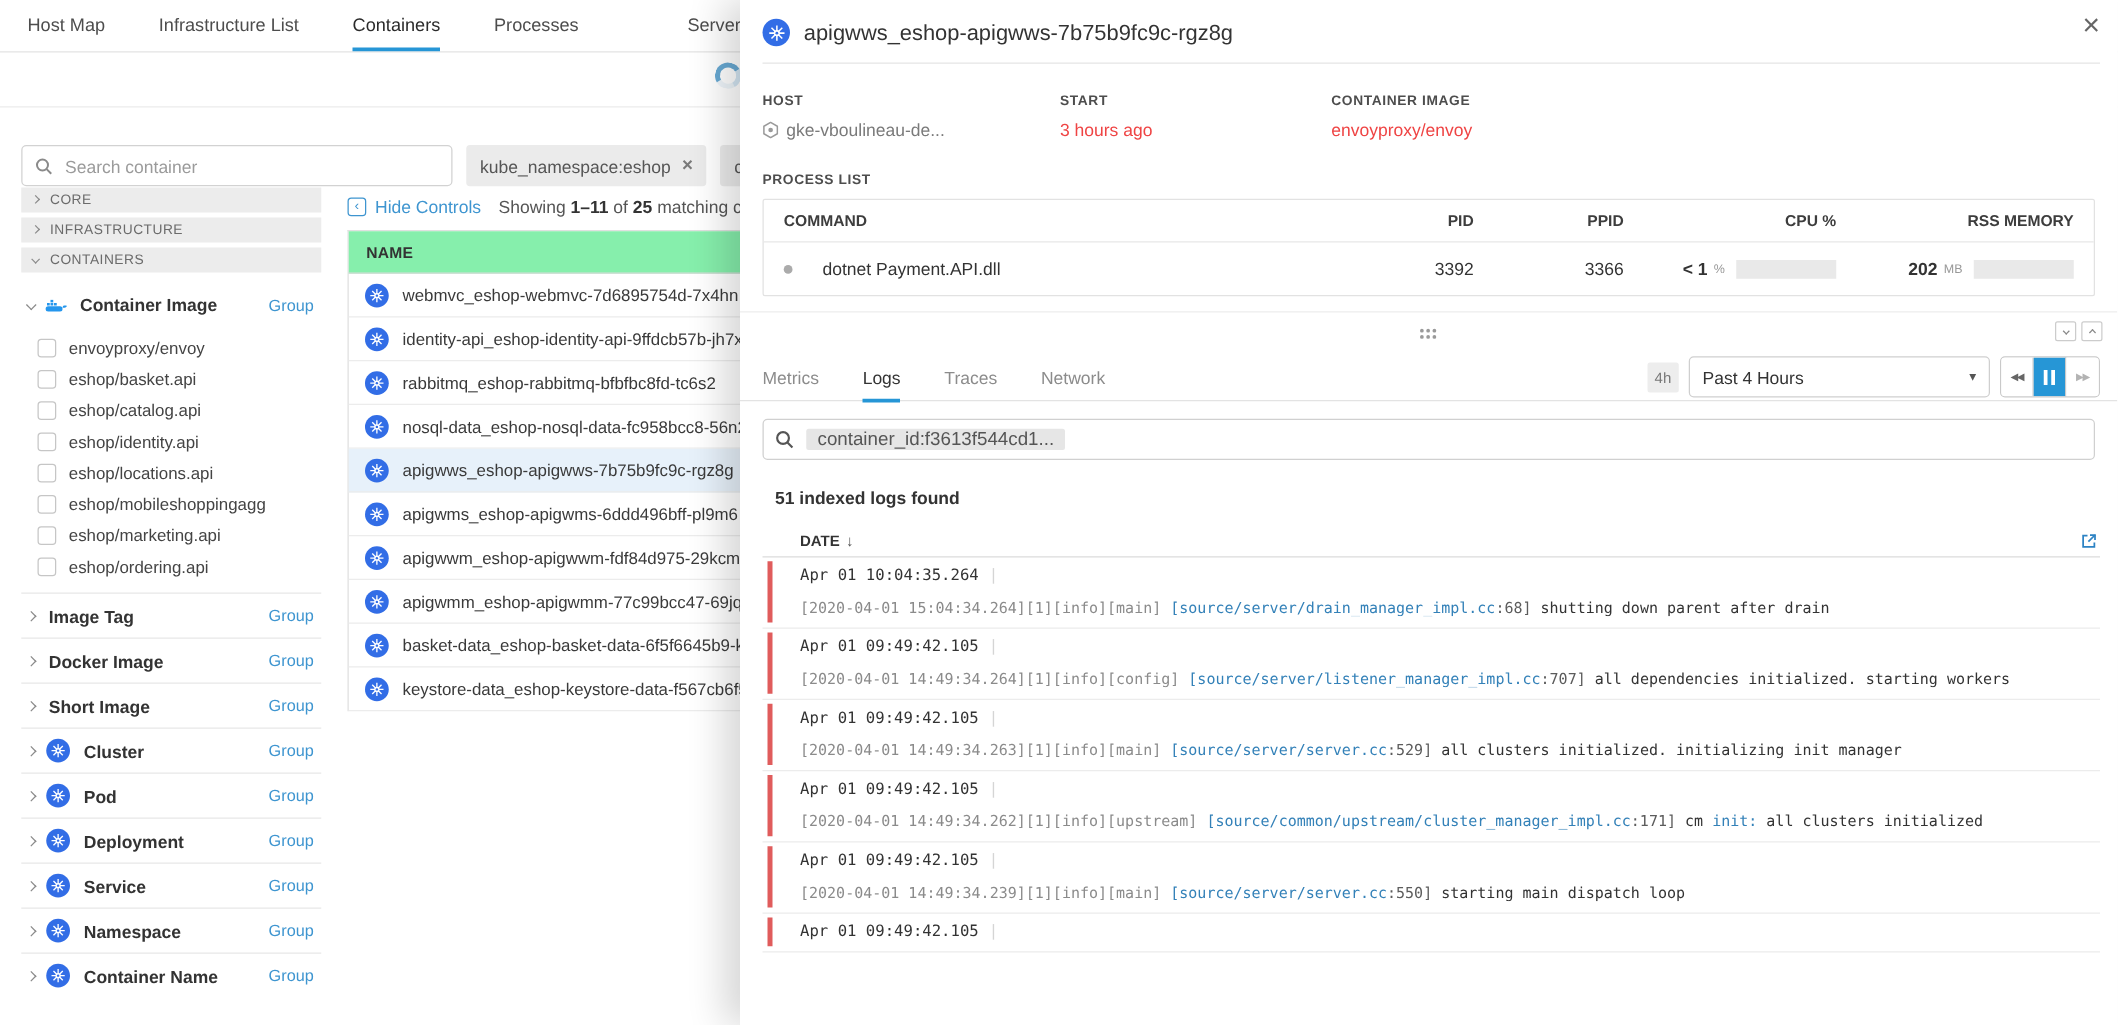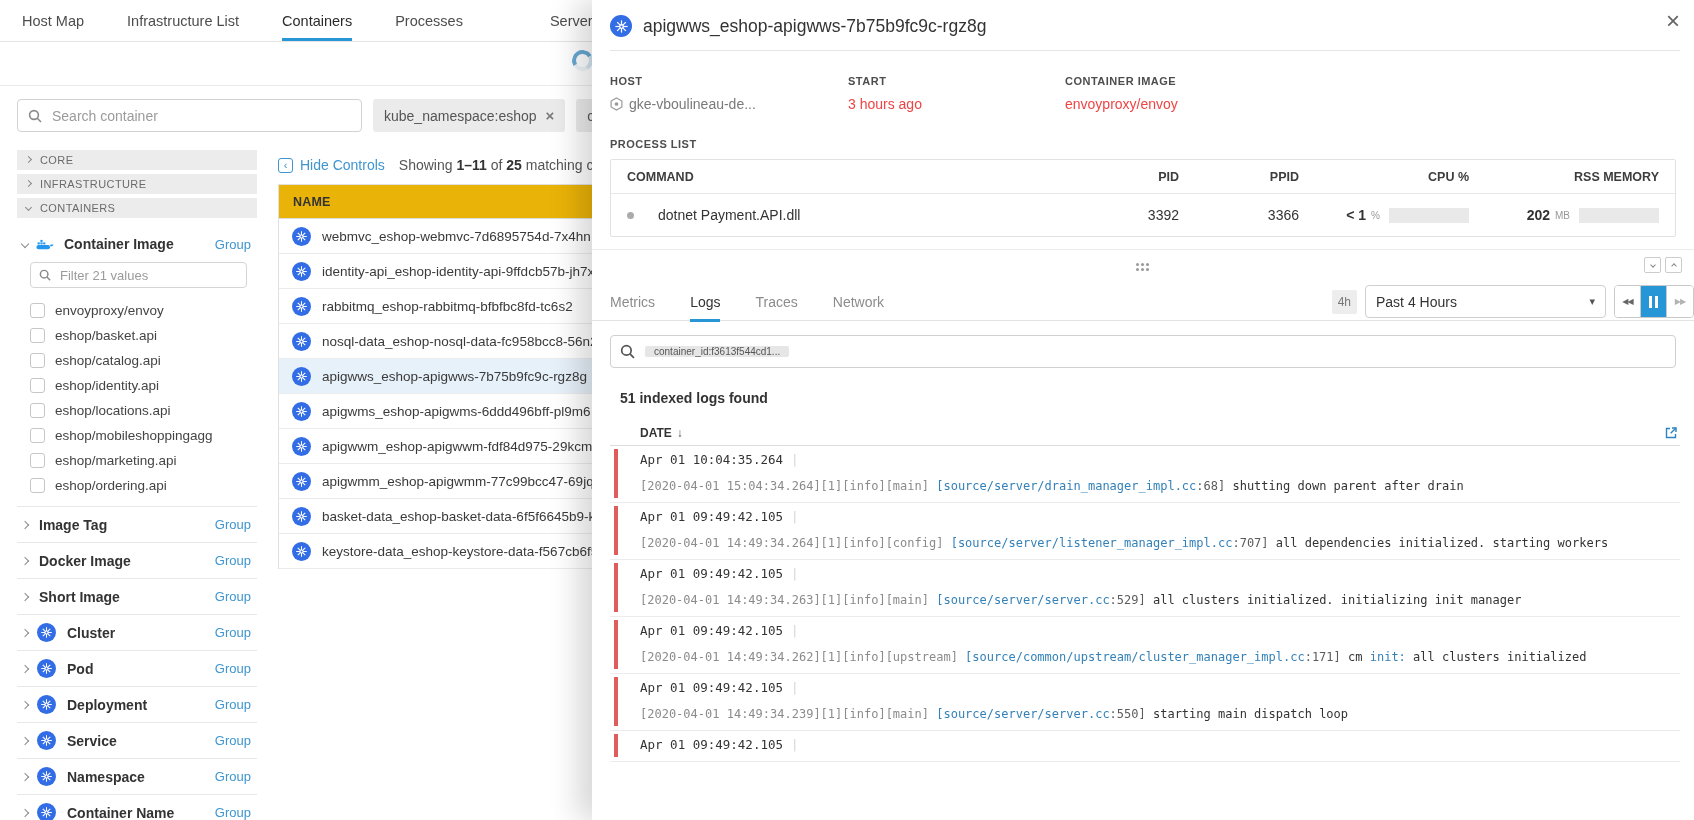--- a/index.html
+++ b/index.html
@@ -15,21 +15,21 @@
   .tab{font-size:14.5px;color:#4d4d4d;display:flex;align-items:center;position:relative;white-space:nowrap;cursor:pointer}
   .tab:last-child{margin-left:44px}
   .tab.active{color:#2b2b2b}
   .tab.active::after{content:"";position:absolute;left:0;right:0;bottom:0;height:3px;background:var(--accent)}
 
   .subbar{position:absolute;top:42px;left:0;width:100%;height:44px;border-bottom:1px solid #ececec}
   .spinner{position:absolute;left:572px;top:50px;width:21px;height:21px;border-radius:50%;
            border:4px solid #68a9d3;border-right-color:#d4e6f3;border-bottom-color:#eef5fa;transform:rotate(15deg)}
 
   
-  .filterrow{position:absolute;top:99px;left:17px;display:flex;gap:11px;align-items:center;white-space:nowrap}
+  .filterrow{position:absolute;top:116px;left:17px;display:flex;gap:11px;align-items:center;white-space:nowrap}
   .search-box{width:345px;height:33px;border:1px solid #d2d2d2;border-radius:4px;display:flex;align-items:center;padding:0 10px;gap:8px;background:#fff}
   .search-box input{border:none;outline:none;flex:1;font-size:14px;font-family:"Liberation Sans",sans-serif;color:#444}
   .search-box input::placeholder{color:#9b9b9b}
   .chip-lg{background:#ebebeb;border-radius:3px;height:33px;display:flex;align-items:center;padding:0 11px;font-size:14px;color:#555;gap:9px;cursor:pointer}
   .chip-x{font-weight:bold;color:#7a7a7a;font-size:15px;line-height:1}
 
   
   .sidebar{position:absolute;left:17px;top:150px;width:240px}
   .facet-band{height:20px;background:#ececec;display:flex;align-items:center;gap:9px;padding:0 9px;margin-bottom:4px;
               font-size:11px;color:#6b6b6b;letter-spacing:.4px;cursor:pointer}
@@ -57,21 +57,21 @@
   .k8s.big{width:22px;height:22px}
 
   
   .listcol{position:absolute;left:278px;top:155px;width:432px}
   .controls-row{display:flex;align-items:center;gap:14px;font-size:14px;color:#555;white-space:nowrap;height:20px}
   .hide-controls{display:flex;align-items:center;gap:7px;color:var(--link);cursor:pointer}
   .hc-icon{width:15px;height:15px;border:1px solid var(--link);border-radius:3px;font-size:11px;line-height:12px;text-align:center;color:var(--link)}
   .showing b{color:#333}
   .ctable{margin-top:9px;border:1px solid #e0e0e0;border-right:none;border-bottom:none}
   .name-header{height:34px;display:flex;align-items:center;padding-left:14px;font-size:12.5px;font-weight:bold;color:#333;
-               border-bottom:1px solid #dcdcdc;background:#eab308;letter-spacing:.2px}
+               border-bottom:1px solid #dcdcdc;background:#86efac;letter-spacing:.2px}
   .crow{height:35px;display:flex;align-items:center;gap:11px;padding-left:13px;border-bottom:1px solid #ececec;
         font-size:13.5px;color:#3a3a3a;white-space:nowrap;cursor:pointer}
   .crow.selected{background:#e7f1fa}
 
   
   .panel{position:absolute;left:592px;top:0;width:1102px;height:820px;background:#fff;box-shadow:-14px 0 28px rgba(0,0,0,.16)}
   .panel-header{display:flex;align-items:center;gap:11px;padding:15px 18px 13px}
   .panel-title{font-size:17.5px;color:#333}
   .close-btn{position:absolute;top:9px;right:14px;font-size:24px;color:#666;line-height:1;cursor:pointer;font-weight:300}
   .pdivider{border:none;border-top:1px solid #e5e5e5;margin:0 14px 0 18px}
@@ -105,38 +105,38 @@
 
   .splitter{position:relative;height:34px;border-top:1px solid #ededed;margin-top:12px}
   .dots{position:absolute;left:50%;top:13px;width:3px;height:3px;border-radius:50%;background:#9a9a9a;
         box-shadow:5px 0 0 #9a9a9a,10px 0 0 #9a9a9a,0 5px 0 #9a9a9a,5px 5px 0 #9a9a9a,10px 5px 0 #9a9a9a;transform:translateX(-7px)}
   .mini-btns{position:absolute;right:12px;top:7px;display:flex;gap:4px}
   .mini{width:17px;height:16px;border:1px solid #ccc;border-radius:2px;display:flex;align-items:center;justify-content:center;background:#fff;cursor:pointer}
   .mini .chev{width:4px;height:4px;border-width:1px;border-color:#888}
   .mini .chev.up{transform:rotate(-135deg);margin-top:2px}
   .mini .chev.down{margin-top:-1px}
 
-  .ptabs{display:flex;align-items:center;height:38px;border-bottom:1px solid #e3e3e3;padding:0 0 0 18px;gap:35px}
+  .ptabs{display:flex;align-items:center;height:38px;border-bottom:1px solid #e3e3e3;padding:0 14px 0 18px;gap:35px}
   .ptab{font-size:14px;color:#8c8c8c;height:38px;display:flex;align-items:center;position:relative;cursor:pointer}
   .ptab.active{color:#333}
   .ptab.active::after{content:"";position:absolute;left:0;right:0;bottom:-1px;height:3px;background:var(--accent)}
   .time-controls{margin-left:auto;display:flex;align-items:center;gap:8px}
   .badge-4h{background:#ededed;color:#777;font-size:12px;padding:5px 6px;border-radius:2px}
   .range-select{width:241px;height:33px;border:1px solid #cfcfcf;border-radius:4px;display:flex;align-items:center;padding:0 10px;font-size:14px;color:#333;cursor:pointer;background:#fff}
   .caret{margin-left:auto;color:#555;font-size:11px}
   .play-group{display:flex;height:33px;border:1px solid #c9c9c9;border-radius:4px;overflow:hidden;background:#fff}
   .play-btn{width:26px;display:flex;align-items:center;justify-content:center;border-right:1px solid #c9c9c9;
             font-size:8px;color:#666;letter-spacing:-1px;cursor:pointer;background:#fff}
   .play-btn:last-child{border-right:none;color:#b3b3b3}
   .play-btn.pause{background:var(--accent)}
   .pbars{display:flex;gap:3px}
   .pbars span{display:block;width:3px;height:12px;background:#fff}
 
   .log-search{margin:14px 18px 0;height:33px;border:1px solid #d0d0d0;border-radius:4px;display:flex;align-items:center;gap:10px;padding:0 9px}
-  .log-chip{background:#e6e6e6;border-radius:2px;padding:0 9px;font-size:10px;color:#555;white-space:nowrap;cursor:pointer}
+  .log-chip{background:#e6e6e6;border-radius:2px;padding:0 9px;font-size:15px;color:#555;white-space:nowrap;cursor:pointer}
   .log-count{margin:22px 18px 0 28px;font-size:14px;font-weight:bold;color:#333}
   .log-table{margin:14px 14px 0 18px}
   .log-head{display:flex;align-items:center;height:26px;border-bottom:1px solid #dcdcdc;padding-left:30px;font-size:12px;font-weight:bold;color:#333}
   .sort-arrow{margin-left:5px;font-weight:normal;color:#555}
   .ext-link{margin-left:auto;margin-right:2px;cursor:pointer;display:flex}
   .log-row{position:relative;border-bottom:1px solid #ececec;padding:7px 0 9px 30px;font-family:"DejaVu Sans Mono",monospace;cursor:pointer}
   .log-row::before{content:"";position:absolute;left:4px;top:3px;bottom:4px;width:4px;background:var(--logbar)}
   .log-date{font-size:12.5px;color:#333;line-height:14px}
   .pipe{color:#d5d5d5;margin-left:8px}
   .log-line{margin-top:13px;font-size:12px;line-height:13px;white-space:nowrap;overflow:hidden}
@@ -208,27 +208,20 @@
         <path d="M14 9.2c1.8.2 2.9-.4 3.6-1.5-1.1-.3-2.2-.3-3.2.1z" fill="var(--docker)"></path>
         <rect x="1.6" y="5.4" width="2.2" height="2" fill="var(--docker)"></rect>
         <rect x="4.4" y="5.4" width="2.2" height="2" fill="var(--docker)"></rect>
         <rect x="7.2" y="5.4" width="2.2" height="2" fill="var(--docker)"></rect>
         <rect x="4.4" y="2.9" width="2.2" height="2" fill="var(--docker)"></rect>
       </svg>
       <span class="name">Container Image</span>
       <span class="group-link">Group</span>
     </div>
 
-    <div class="filter-box">
-      <svg class="icon-svg" width="12" height="12" viewBox="0 0 14 14">
-          <circle cx="6" cy="6" r="4.4" fill="none" stroke="#8a8a8a" stroke-width="1.7"></circle>
-          <line x1="9.3" y1="9.3" x2="13" y2="13" stroke="#8a8a8a" stroke-width="1.7"></line>
-        </svg>
-      <input type="text" placeholder="Filter 21 values" style="">
-    </div>
 
     <div class="check-list">
 
         <div class="check-row">
           <span class="checkbox"></span>
           <span>envoyproxy/envoy</span>
         </div>
 
         <div class="check-row">
           <span class="checkbox"></span>

